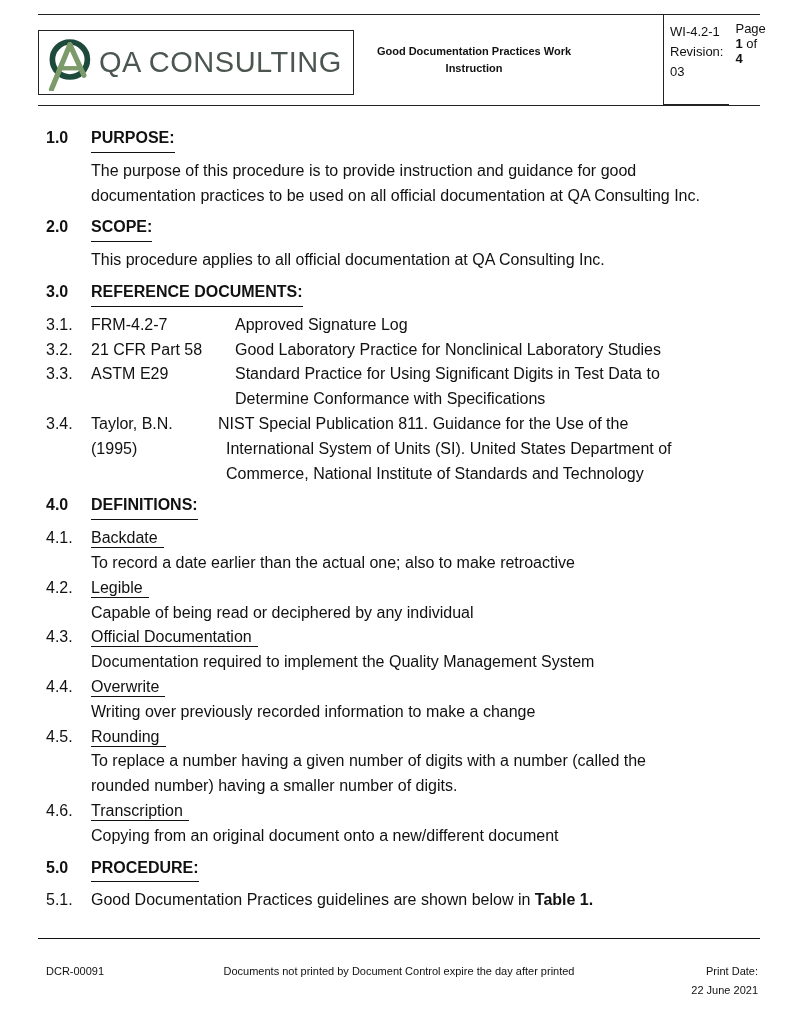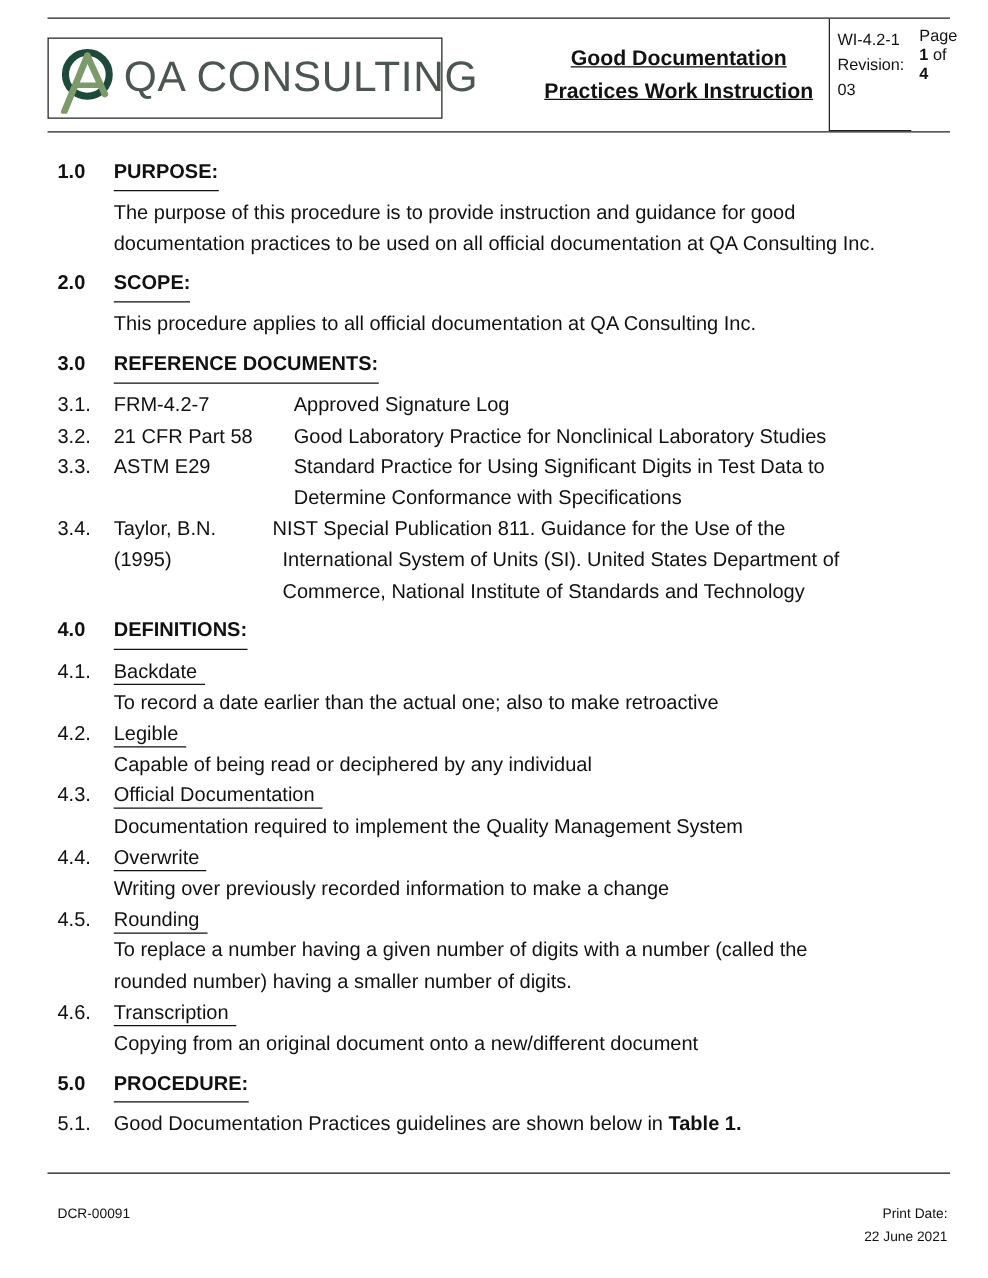--- a/index.html
+++ b/index.html
@@ -26,31 +26,31 @@
   }
   .logo-cell { width:316px; padding:15px 0 11px 0; }
   .logo-box {
     border:1.5px solid #222;
     height:65px;
     display:flex; align-items:center;
     padding:2px 8px 2px 2px;
   }
   .logo-mark { flex-shrink:0; }
   .logo-text {
-    font-size:34px;
+    font-size:29px;
     color:#4a564f;
     letter-spacing:0.5px;
     white-space:nowrap;
     padding-left:2px;
   }
   .title-cell {
     flex:1;
-    display:flex; align-items:center; justify-content:flex-end;
+    display:flex; align-items:center; justify-content:flex-start;
     text-align:center;
-    font-weight:bold; font-size:17px; line-height:1.55;text-decoration:underline;
+    font-weight:bold; font-size:11px; line-height:1.55;
   }
   .title-inner { max-width:240px; }
   .meta-cell {
     width:97px;
     border-left:1.5px solid #222;
     display:flex; 
     font-size:13px;
   }
   .meta-top {
     flex:1;
@@ -241,20 +241,21 @@
       <div class="num">5.1.</div>
       <div><span>Good Documentation Practices guidelines are shown below in </span><span class="bold">Table 1.</span></div>
     </div>
 
   </main>
 
   <footer class="doc-footer">
     <div class="footer-rule"></div>
     <div class="footer-row">
       <span class="footer-left">DCR-00091</span>
+      <span class="footer-center">Documents not printed by Document Control expire the day after printed</span>
       <span class="footer-right">
         <div>Print Date:</div>
         <div>22 June 2021</div>
       </span>
     </div>
   </footer>
 
 </div>
 
 </body></html>

